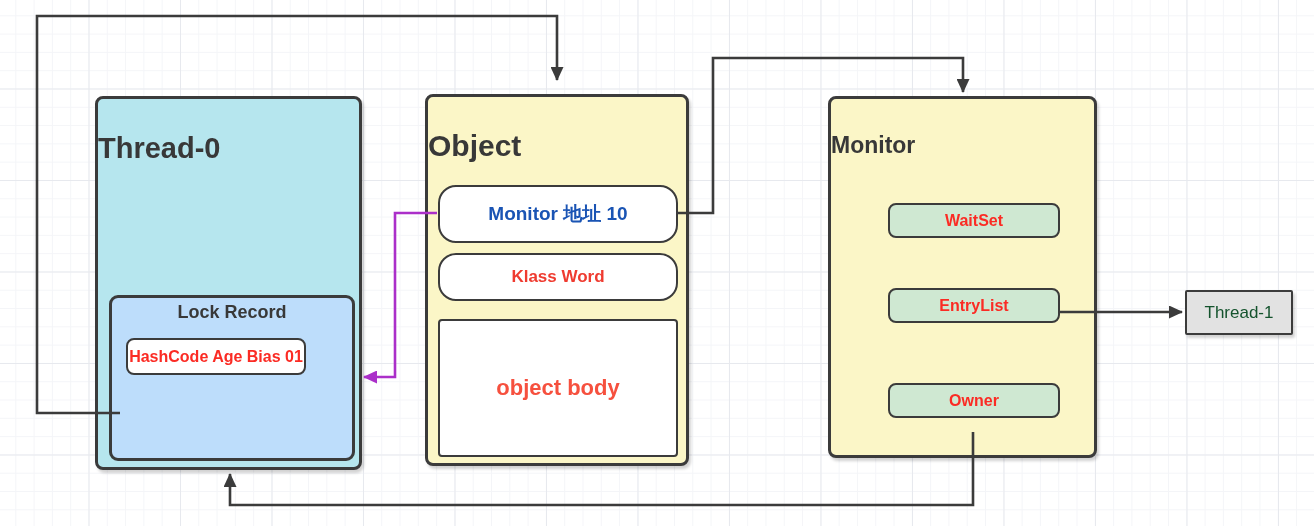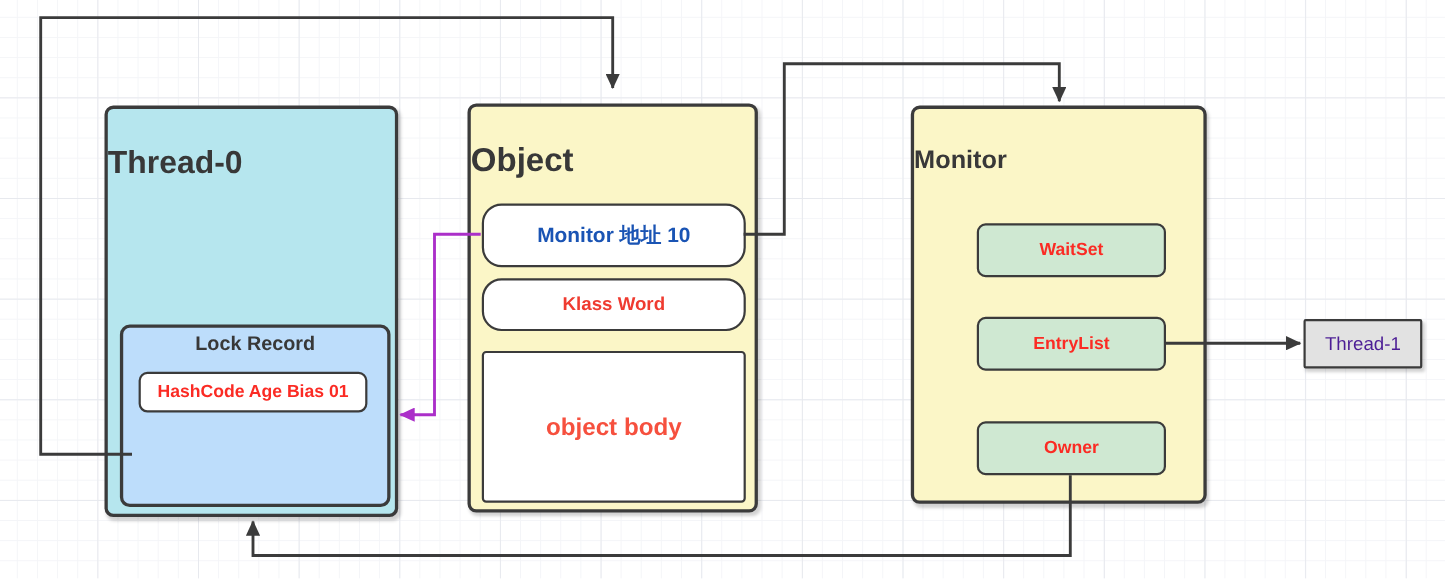--- a/index.html
+++ b/index.html
@@ -40,21 +40,21 @@
     position: absolute;
     left: 11px; top: 196px; width: 246px; height: 166px;
     background: #bdddfb;
     border: 3px solid #3b3b3b;
     border-radius: 9px;
   }
   .lock-record-title { text-align: center; font-weight: bold; color: #383838; font-size: 18px; margin-top: 4px; }
 
   .lr-row {
     position: absolute;
-    left: 14px; width: 208px; height: 37px;
+    left: 14px; width: 180px; height: 37px;
     background: #ffffff;
     border: 2.5px solid #3b3b3b;
     border-radius: 8px;
     display: flex; align-items: center; justify-content: center;
     font-weight: bold; font-size: 16px; color: #fb2b24;
   }
   .lr-row.row0 { top: 40px; }
   .lr-row.row1 { top: 99px; }
 
   .object { left: 425px; top: 94px; width: 264px; height: 372px; background: #fbf6c7; }
@@ -71,40 +71,40 @@
   }
   .obj-row.monitor-addr { top: 88px; height: 58px; color: #1a54b4; font-size: 19px; }
   .obj-row.klass-word   { top: 156px; height: 48px; color: #ef3b30; font-size: 17px; }
   .obj-row.object-body  { top: 222px; height: 138px; color: #f6503e; font-size: 22px; border-radius: 4px; }
 
   .monitor { left: 828px; top: 96px; width: 269px; height: 362px; background: #fbf6c7; }
   .monitor .node-title { margin-top: 33px; font-size: 23px; }
 
   .mon-row {
     position: absolute;
-    left: 57px; width: 172px; height: 49px;
+    left: 57px; width: 172px; height: 35px;
     background: #cfe8d2;
     border: 2.5px solid #3b3b3b;
     border-radius: 8px;
     display: flex; align-items: center; justify-content: center;
     font-weight: bold; font-size: 16px; color: #fb2b24;
   }
   .mon-row.row0 { top: 104px; }
   .mon-row.row1 { top: 189px; }
   .mon-row.row2 { top: 284px; }
 
   .thread1 {
     position: absolute;
     left: 1185px; top: 290px; width: 108px; height: 45px;
     background: #e2e2e2;
     border: 2.5px solid #3b3b3b;
     border-radius: 2px;
     box-shadow: 2px 3px 3px rgba(0,0,0,0.18);
     display: flex; align-items: center; justify-content: center;
-    font-size: 17px; color: #4c1d95;
+    font-size: 17px; color: #14532d;
   }
 
   svg.wires { position: absolute; left: 0; top: 0; width: 1314px; height: 526px; pointer-events: none; }
   svg.wires path { pointer-events: stroke; }
 </style>
 </head>
 <body>
 
 <div class="canvas">
 

